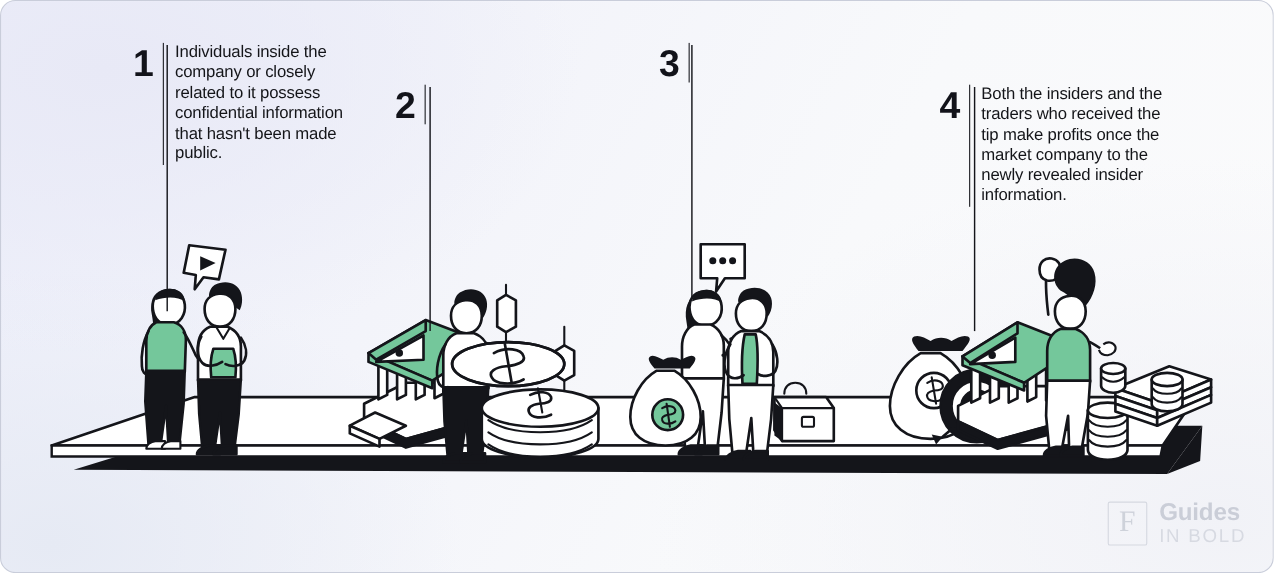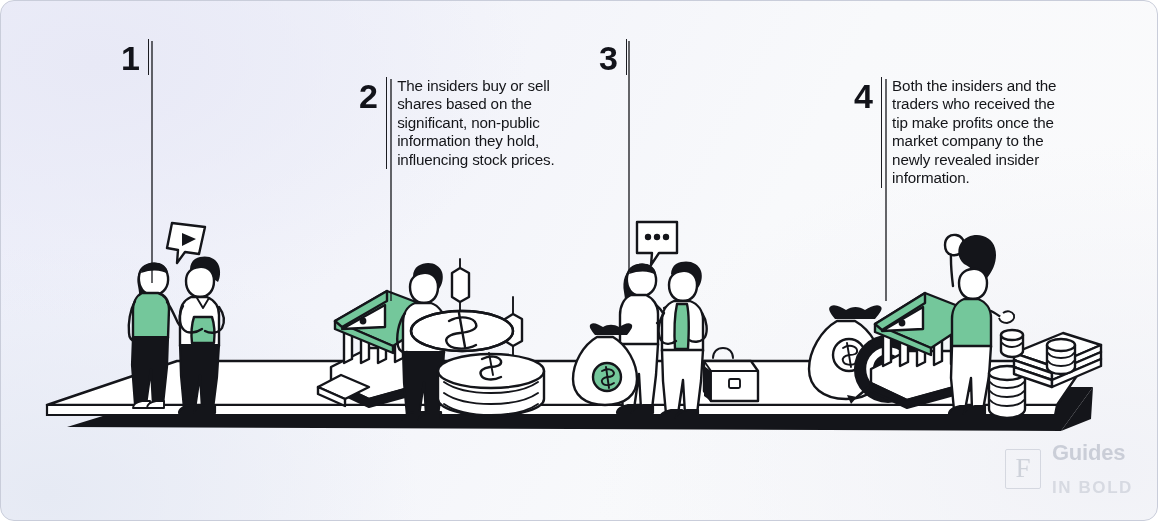--- a/index.html
+++ b/index.html
@@ -69,21 +69,21 @@
     font-size: 27px;
     color: #b9bec9;
     line-height: 1;
     padding-bottom: 2px;
   }
   .logo-words { display: flex; flex-direction: column; line-height: 1; }
   .logo-top {
     font-size: 22px; font-weight: bold; color: #b3b8c5; letter-spacing: -0.2px;
   }
   .logo-bottom {
-    font-size: 17px; color: #c7cbd5; letter-spacing: 1.6px; margin-top: 15px; font-weight: bold;
+    font-size: 17px; color: #c7cbd5; letter-spacing: 1.6px; margin-top: 2px;
   }
 </style>
 </head>
 <body>
 
 <div class="infographic">
 
   <div class="platform-wrap">
     <svg width="1158" height="521" viewBox="0 0 1158 521">
       <defs>
@@ -371,26 +371,26 @@
   <svg class="platform-wrap" width="1158" height="521">
     <line x1="151" y1="40" x2="151" y2="282" stroke="#14151a" stroke-width="1.3"></line>
     <line x1="390" y1="78" x2="390" y2="300" stroke="#14151a" stroke-width="1.3"></line>
     <line x1="628" y1="40" x2="628" y2="270" stroke="#14151a" stroke-width="1.3"></line>
     <line x1="885" y1="78" x2="885" y2="300" stroke="#14151a" stroke-width="1.3"></line>
   </svg>
 
   <div class="step" style="left:120px; top:38px; width:200px;">
     <span class="step-num">1</span>
     <span class="step-rule"></span>
+    <span class="step-text">Individuals inside the company or closely related to it possess confidential information that hasn't been made public.</span>
   </div>
 
   <div class="step" style="left:358px; top:76px; width:200px;">
     <span class="step-num">2</span>
     <span class="step-rule"></span>
-    <span class="step-text">The insiders buy or sell shares based on the significant, non-public information they hold, influencing stock prices.</span>
   </div>
 
   <div class="step" style="left:598px; top:38px; width:200px;">
     <span class="step-num">3</span>
     <span class="step-rule"></span>
   </div>
 
   <div class="step" style="left:853px; top:76px; width:205px;">
     <span class="step-num">4</span>
     <span class="step-rule"></span>

